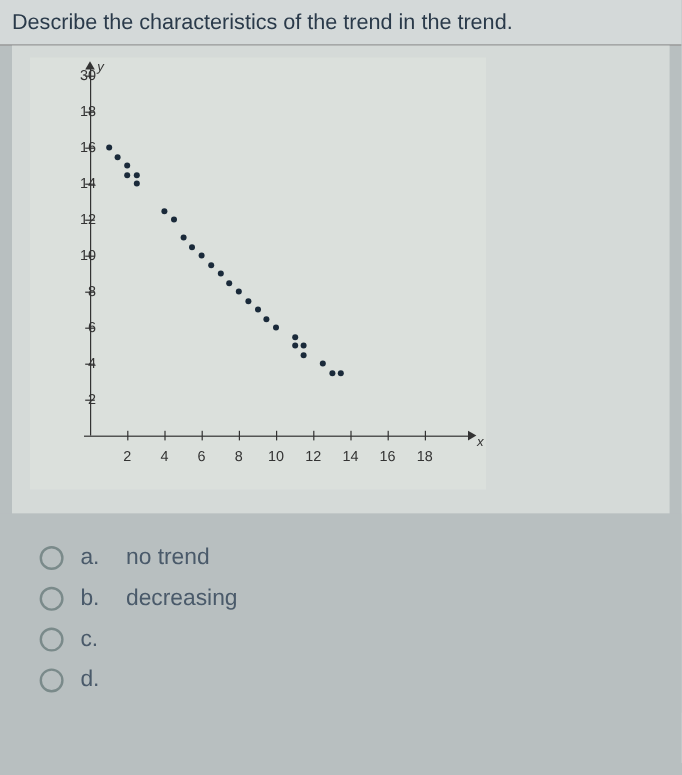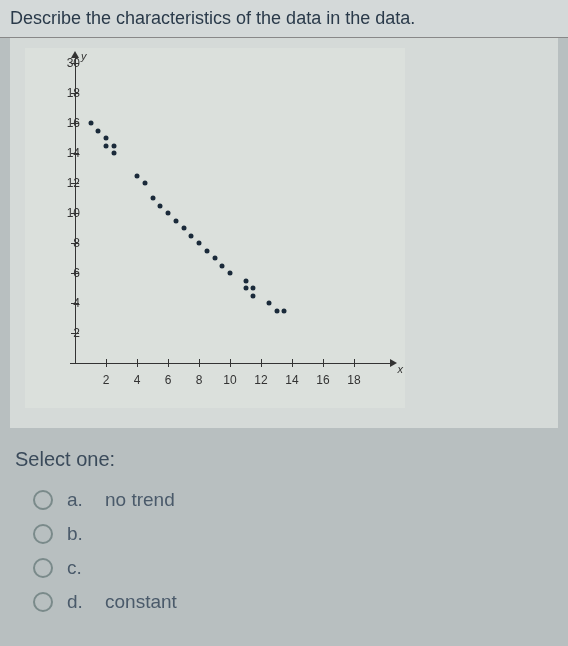--- a/index.html
+++ b/index.html
@@ -143,21 +143,21 @@
   flex-shrink: 0;
 }
 .option-letter {
   margin-right: 18px;
   min-width: 20px;
 }
 </style>
 </head>
 <body>
 
-<div class="question-text">Describe the characteristics of the data in the data.</div>
+<div class="question-text">Describe the characteristics of the trend in the trend.</div>
 
 <div class="chart-container">
   <div class="chart-area" id="chart-area">
     <div class="axis-line-y"></div>
     <div class="axis-line-x"></div>
     <div class="arrow-up"></div>
     <div class="arrow-right"></div>
     <div class="y-axis-label">y</div>
     <div class="x-axis-label">x</div>
   <div class="y-tick" style="top: 285px;"></div>
@@ -221,32 +221,31 @@
       <div class="data-point" style="left: 220.5px; top: 240px;"></div>
       <div class="data-point" style="left: 228.25px; top: 240px;"></div>
       <div class="data-point" style="left: 228.25px; top: 247.5px;"></div>
       <div class="data-point" style="left: 243.75px; top: 255px;"></div>
       <div class="data-point" style="left: 251.5px; top: 262.5px;"></div>
       <div class="data-point" style="left: 259.25px; top: 262.5px;"></div>
     </div>
 </div>
 
 <div class="select-section">
-  <div class="select-label">Select one:</div>
   <div class="option-row">
     <span class="radio"></span>
     <span class="option-letter">a.</span>
     <span>no trend</span>
   </div>
   <div class="option-row">
     <span class="radio"></span>
     <span class="option-letter">b.</span>
+    <span>decreasing</span>
   </div>
   <div class="option-row">
     <span class="radio"></span>
     <span class="option-letter">c.</span>
   </div>
   <div class="option-row">
     <span class="radio"></span>
     <span class="option-letter">d.</span>
-    <span>constant</span>
   </div>
 </div>
 
 </body></html>

